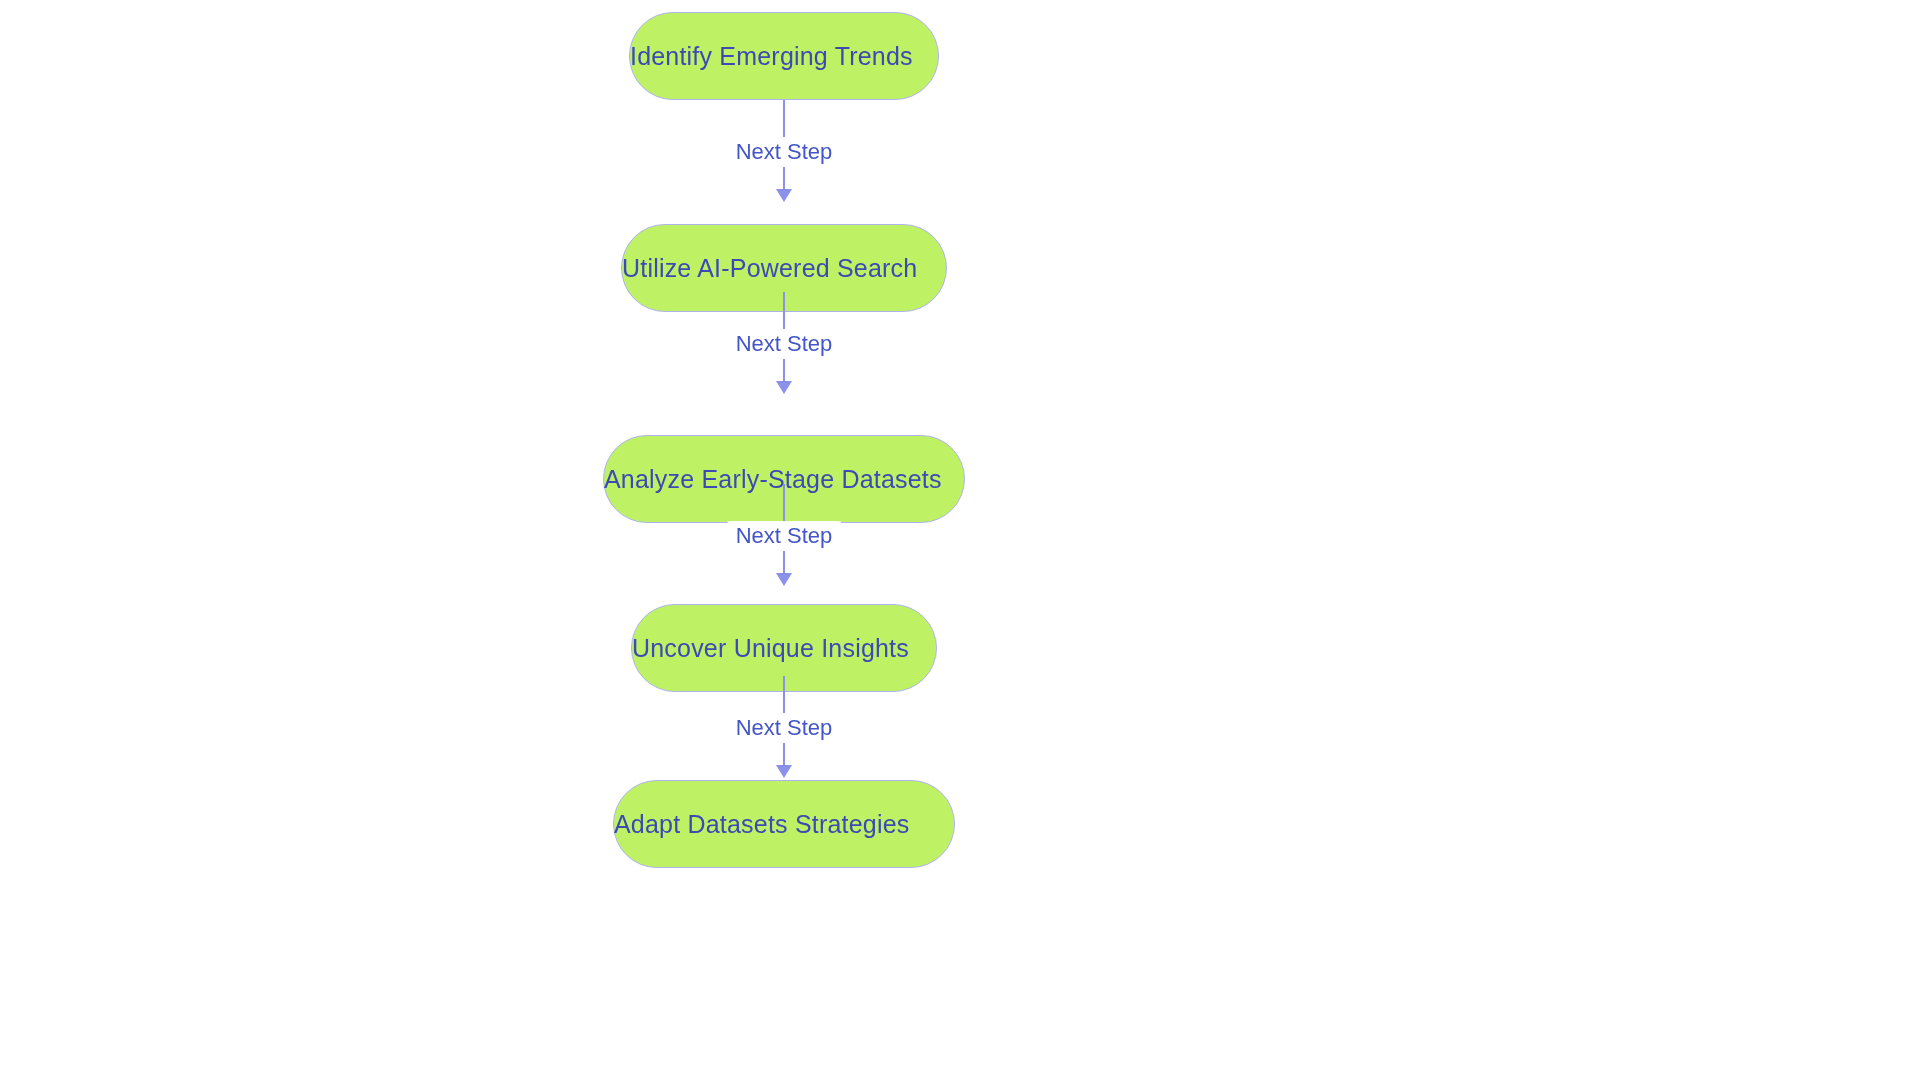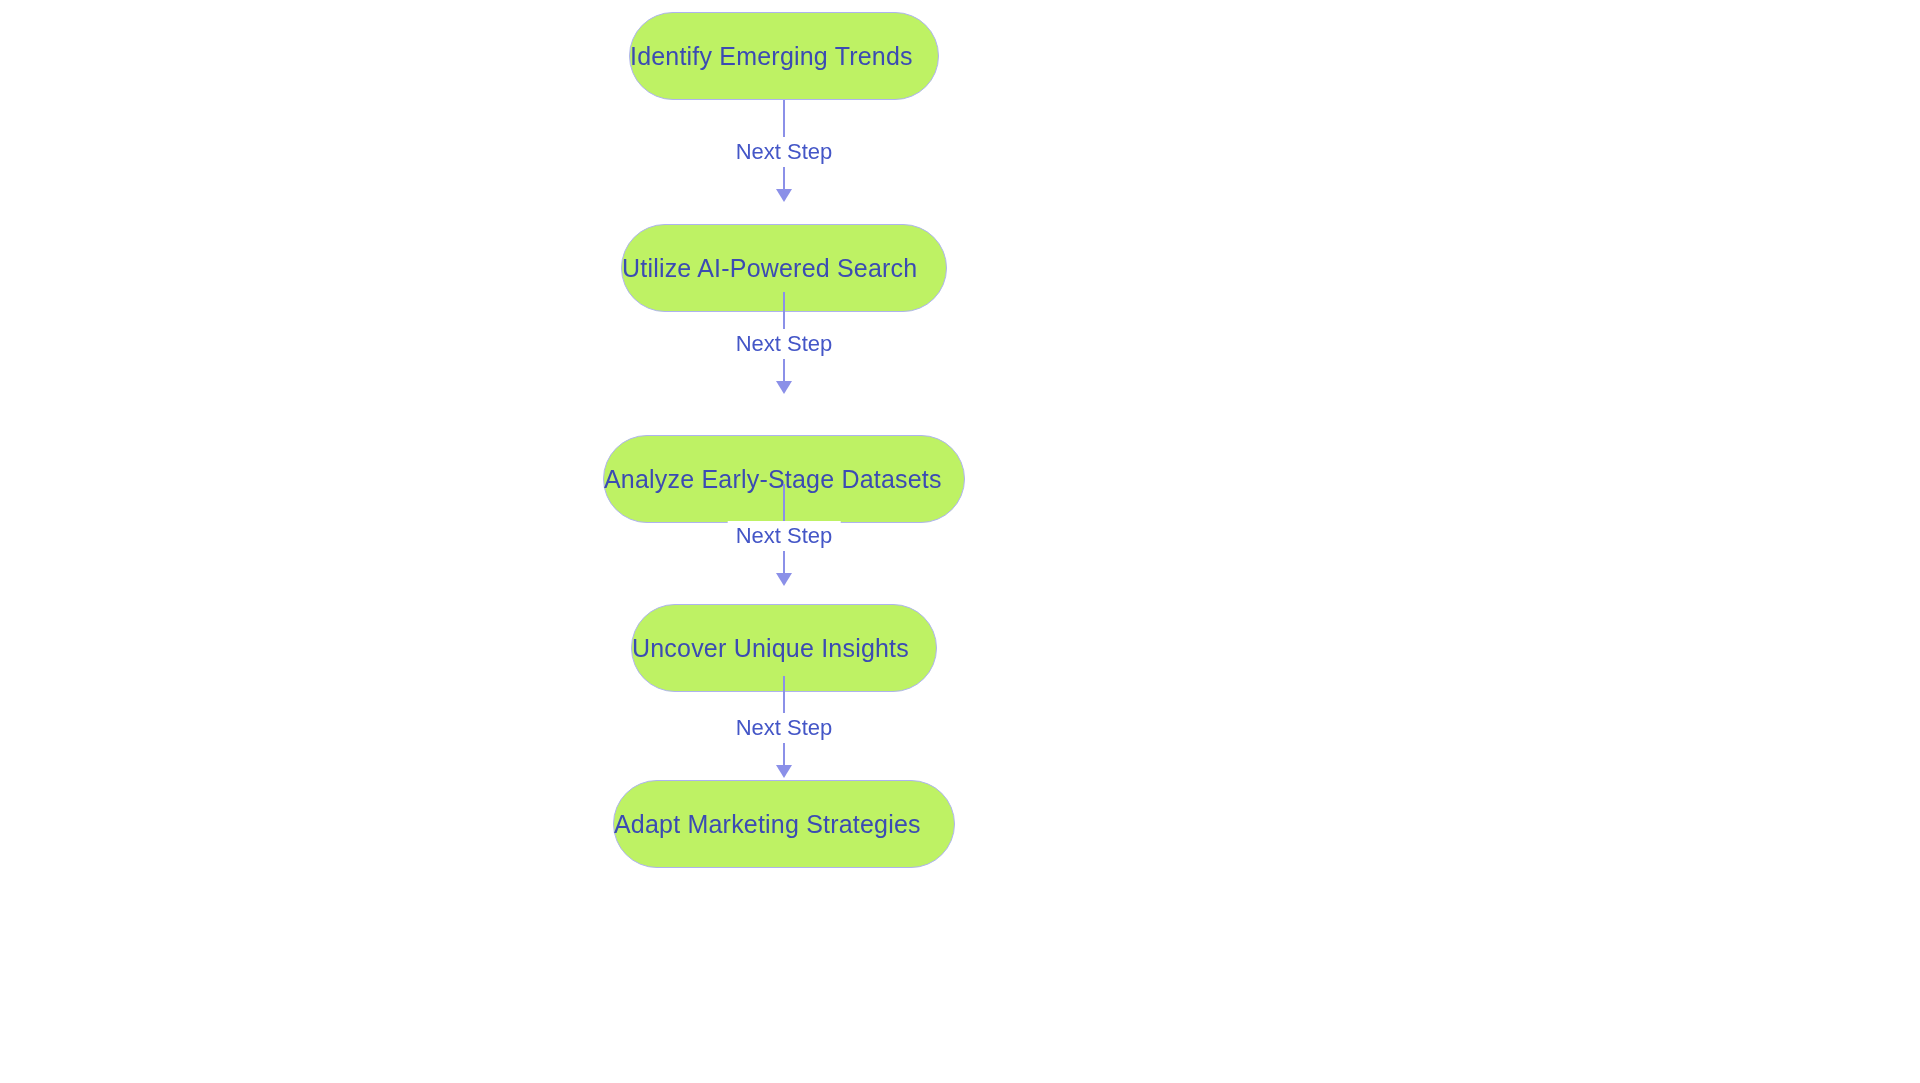--- a/index.html
+++ b/index.html
@@ -104,16 +104,16 @@
     <span class="node-label">Uncover Unique Insights</span>
   </div>
 
   <div class="edge" style="top:676px; height:104px;">
     <div class="edge-line" style="height:89px;"></div>
     <div class="edge-arrowhead" style="top:89px;"></div>
     <div class="edge-label" style="top:37px;">Next Step</div>
   </div>
 
   <div class="node" style="top:780px; width:342px;">
-    <span class="node-label">Adapt Marketing Strategies</span>
+    <span class="node-label">Adapt Datasets Strategies</span>
   </div>
 
 </div>
 
 </body></html>

